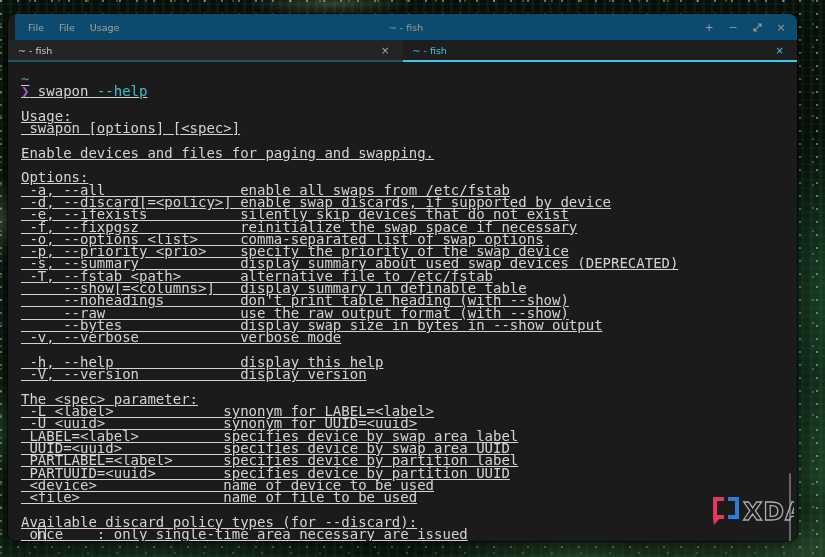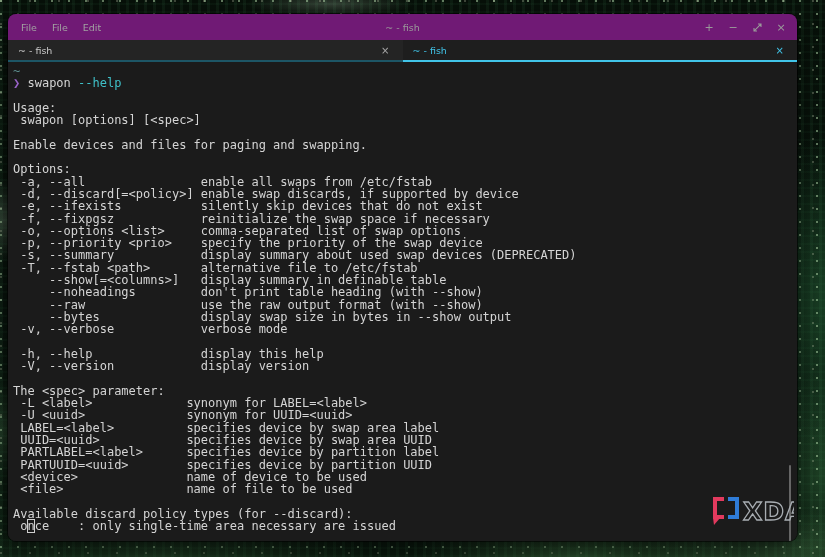--- a/index.html
+++ b/index.html
@@ -31,21 +31,21 @@
       auto,auto,auto,auto,auto,auto,auto,auto,auto,auto,auto;
   }
   
   .window{
     position:absolute;left:8px;top:14px;width:789px;height:527px;
     background:#1b1b1b;border-radius:8px;
     box-shadow:0 10px 26px rgba(0,0,0,0.6), 0 0 0 1px rgba(0,0,0,0.55);
     overflow:hidden;
   }
   .titlebar{
-    height:26px;background:#701a75;display:flex;align-items:center;position:relative;
+    height:26px;background:#0c4a6e;display:flex;align-items:center;position:relative;margin-left:7px;
   }
   .menubar{display:flex;gap:15px;padding-left:13px;}
   .menu-item{font-size:9.5px;color:#a2a2a2;cursor:default;}
   .win-title{
     position:absolute;left:0;right:0;text-align:center;
     font-size:9.5px;color:#9a9a9a;pointer-events:none;
   }
   .win-controls{margin-left:auto;display:flex;gap:8px;padding-right:8px;position:relative;z-index:2;}
   .win-btn{
     width:16px;height:16px;display:flex;align-items:center;justify-content:center;
@@ -61,24 +61,25 @@
   .tab .tab-label{font-size:9.5px;color:#c9c9c9;white-space:nowrap;}
   .tab .tab-close{margin-left:auto;font-size:10px;color:#a8a8a8;padding:0 3px;}
   .tab.active{background:#1e1e1e;border-bottom:2px solid #41c4e8;}
   .tab.active .tab-label{color:#41c4e8;}
   .tab.active .tab-close{color:#41c4e8;}
   
   .term{
     position:relative;height:479px;background:#1b1b1b;
   }
   .term pre{
-    margin:0;padding:3px 0 0 5px;
+    margin:8px;padding:3px 0 0 5px;
     font-family:"DejaVu Sans Mono",monospace;
-    font-size:12px;line-height:12.3px;
+    font-size:14px;line-height:12.3px;
     color:#d4d4d4;
+    text-decoration:underline;
   }
   .c-dim{color:#5b8b8b;}
   .c-purple{color:#9a63c8;}
   .c-cyan{color:#3fc0c8;}
   .c-fg{color:#d4d4d4;}
   .cursor-hollow{outline:1px solid #cfcfcf;outline-offset:-1px;}
   .scrollbar-thumb{
     position:absolute;right:6px;top:403px;width:2px;height:84px;
     background:#666;border-radius:1px;
   }
@@ -89,21 +90,21 @@
 <body>
 
 <div class="wallpaper"></div>
 
 <div class="window">
 
   <div class="titlebar">
     <div class="menubar">
       <span class="menu-item">File</span>
       <span class="menu-item">File</span>
-      <span class="menu-item">Edit</span>
+      <span class="menu-item">Usage</span>
     </div>
     <div class="win-title">~ - fish</div>
     <div class="win-controls">
       <span class="win-btn">
           <span>+</span>
         </span>
       <span class="win-btn">
           <span>−</span>
         </span>
       <span class="win-btn">

